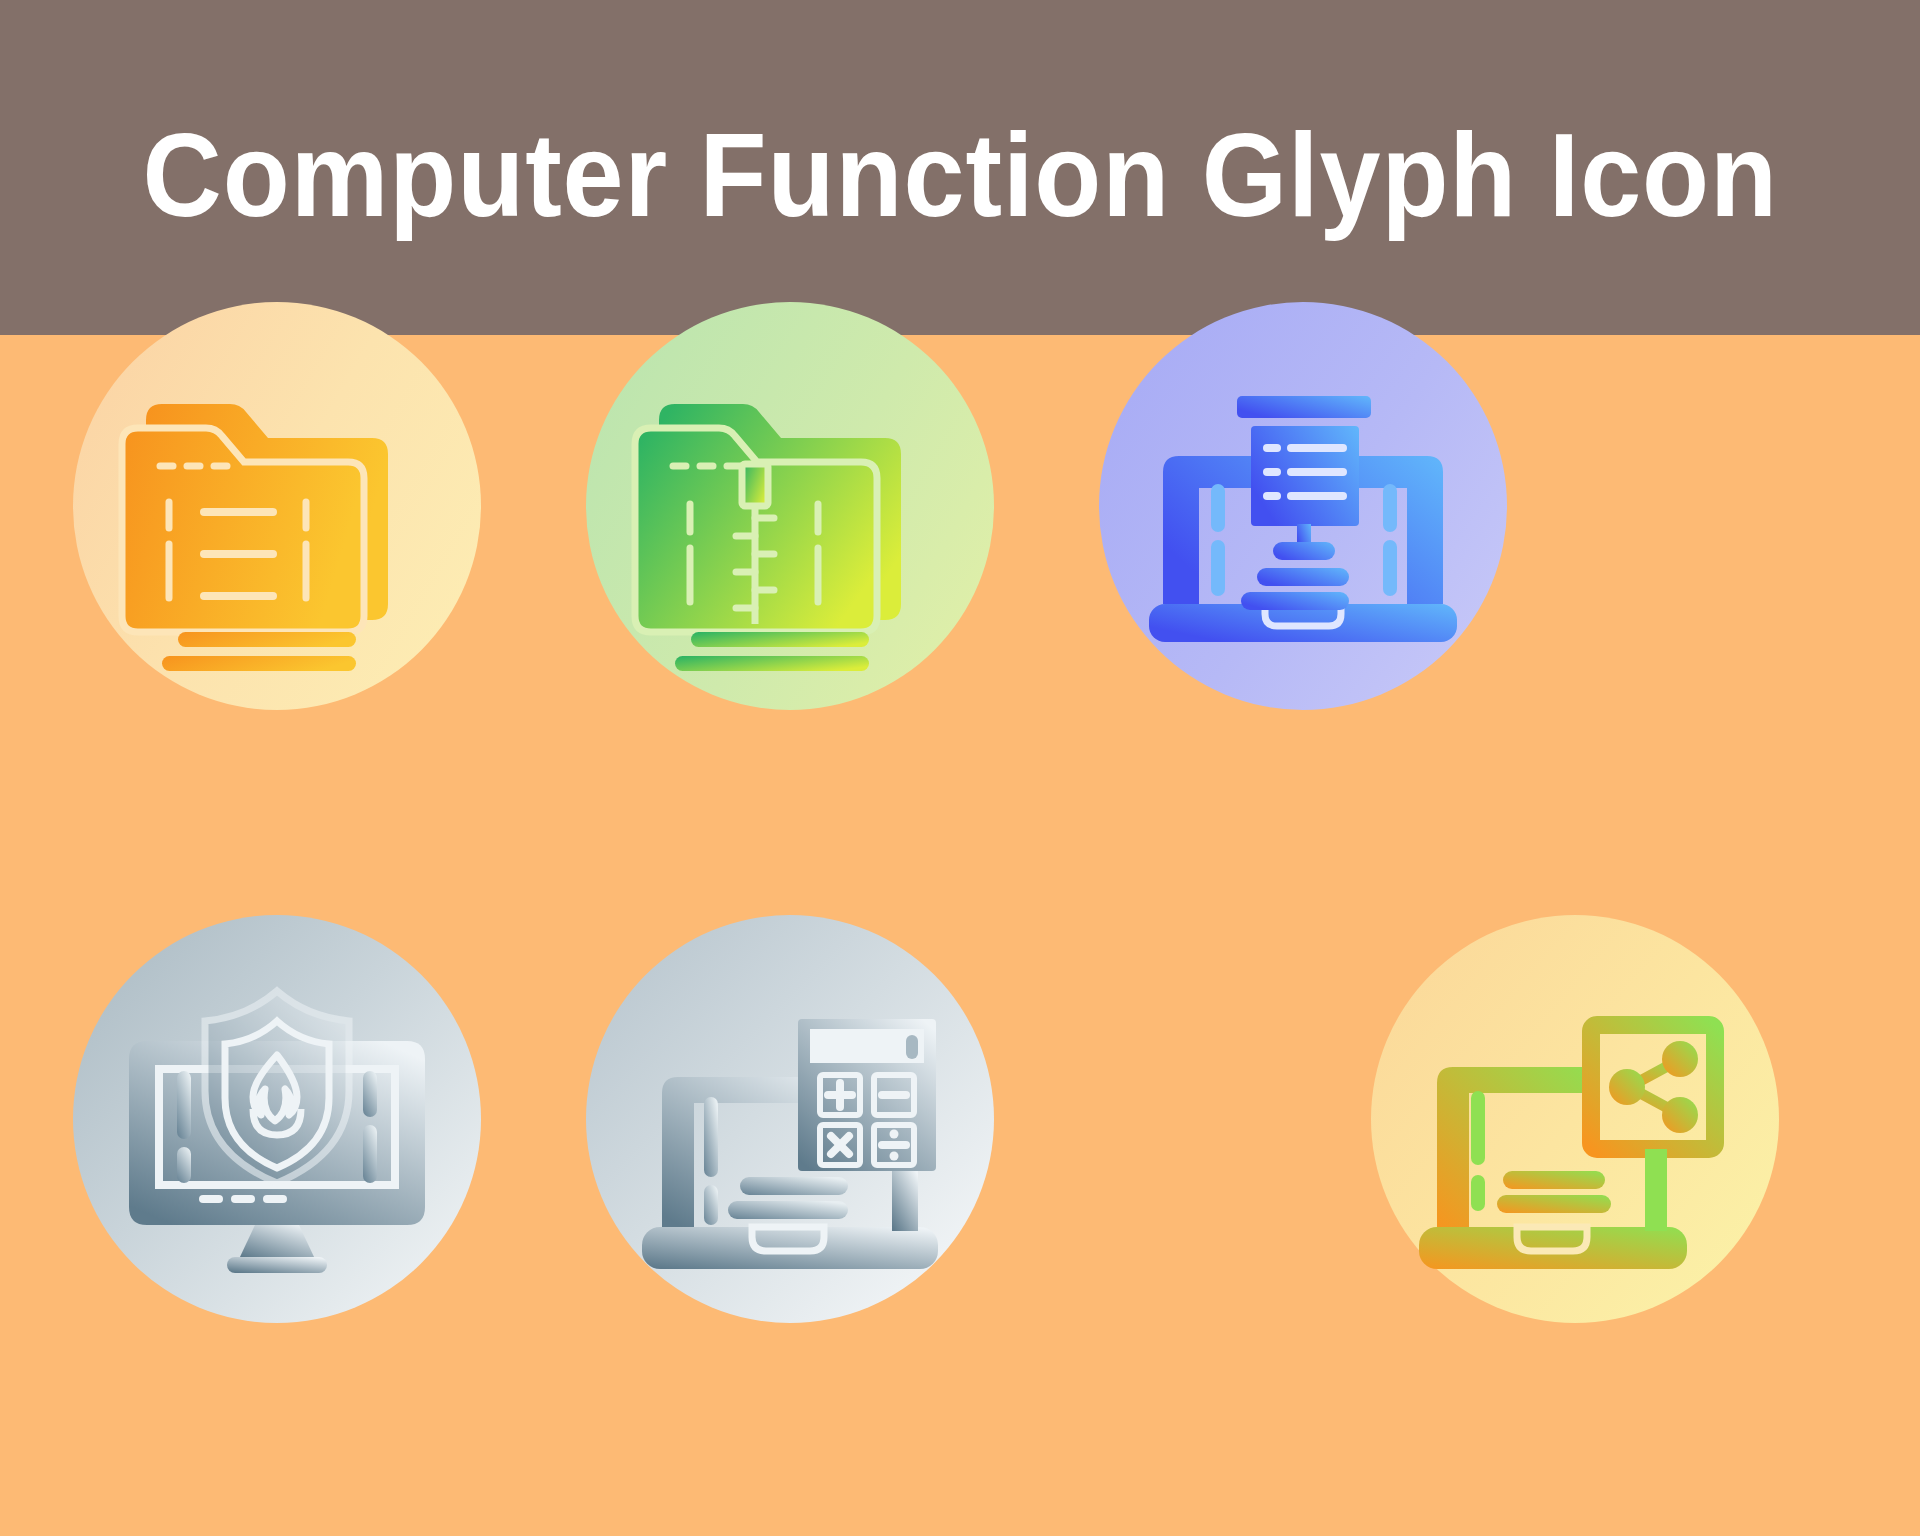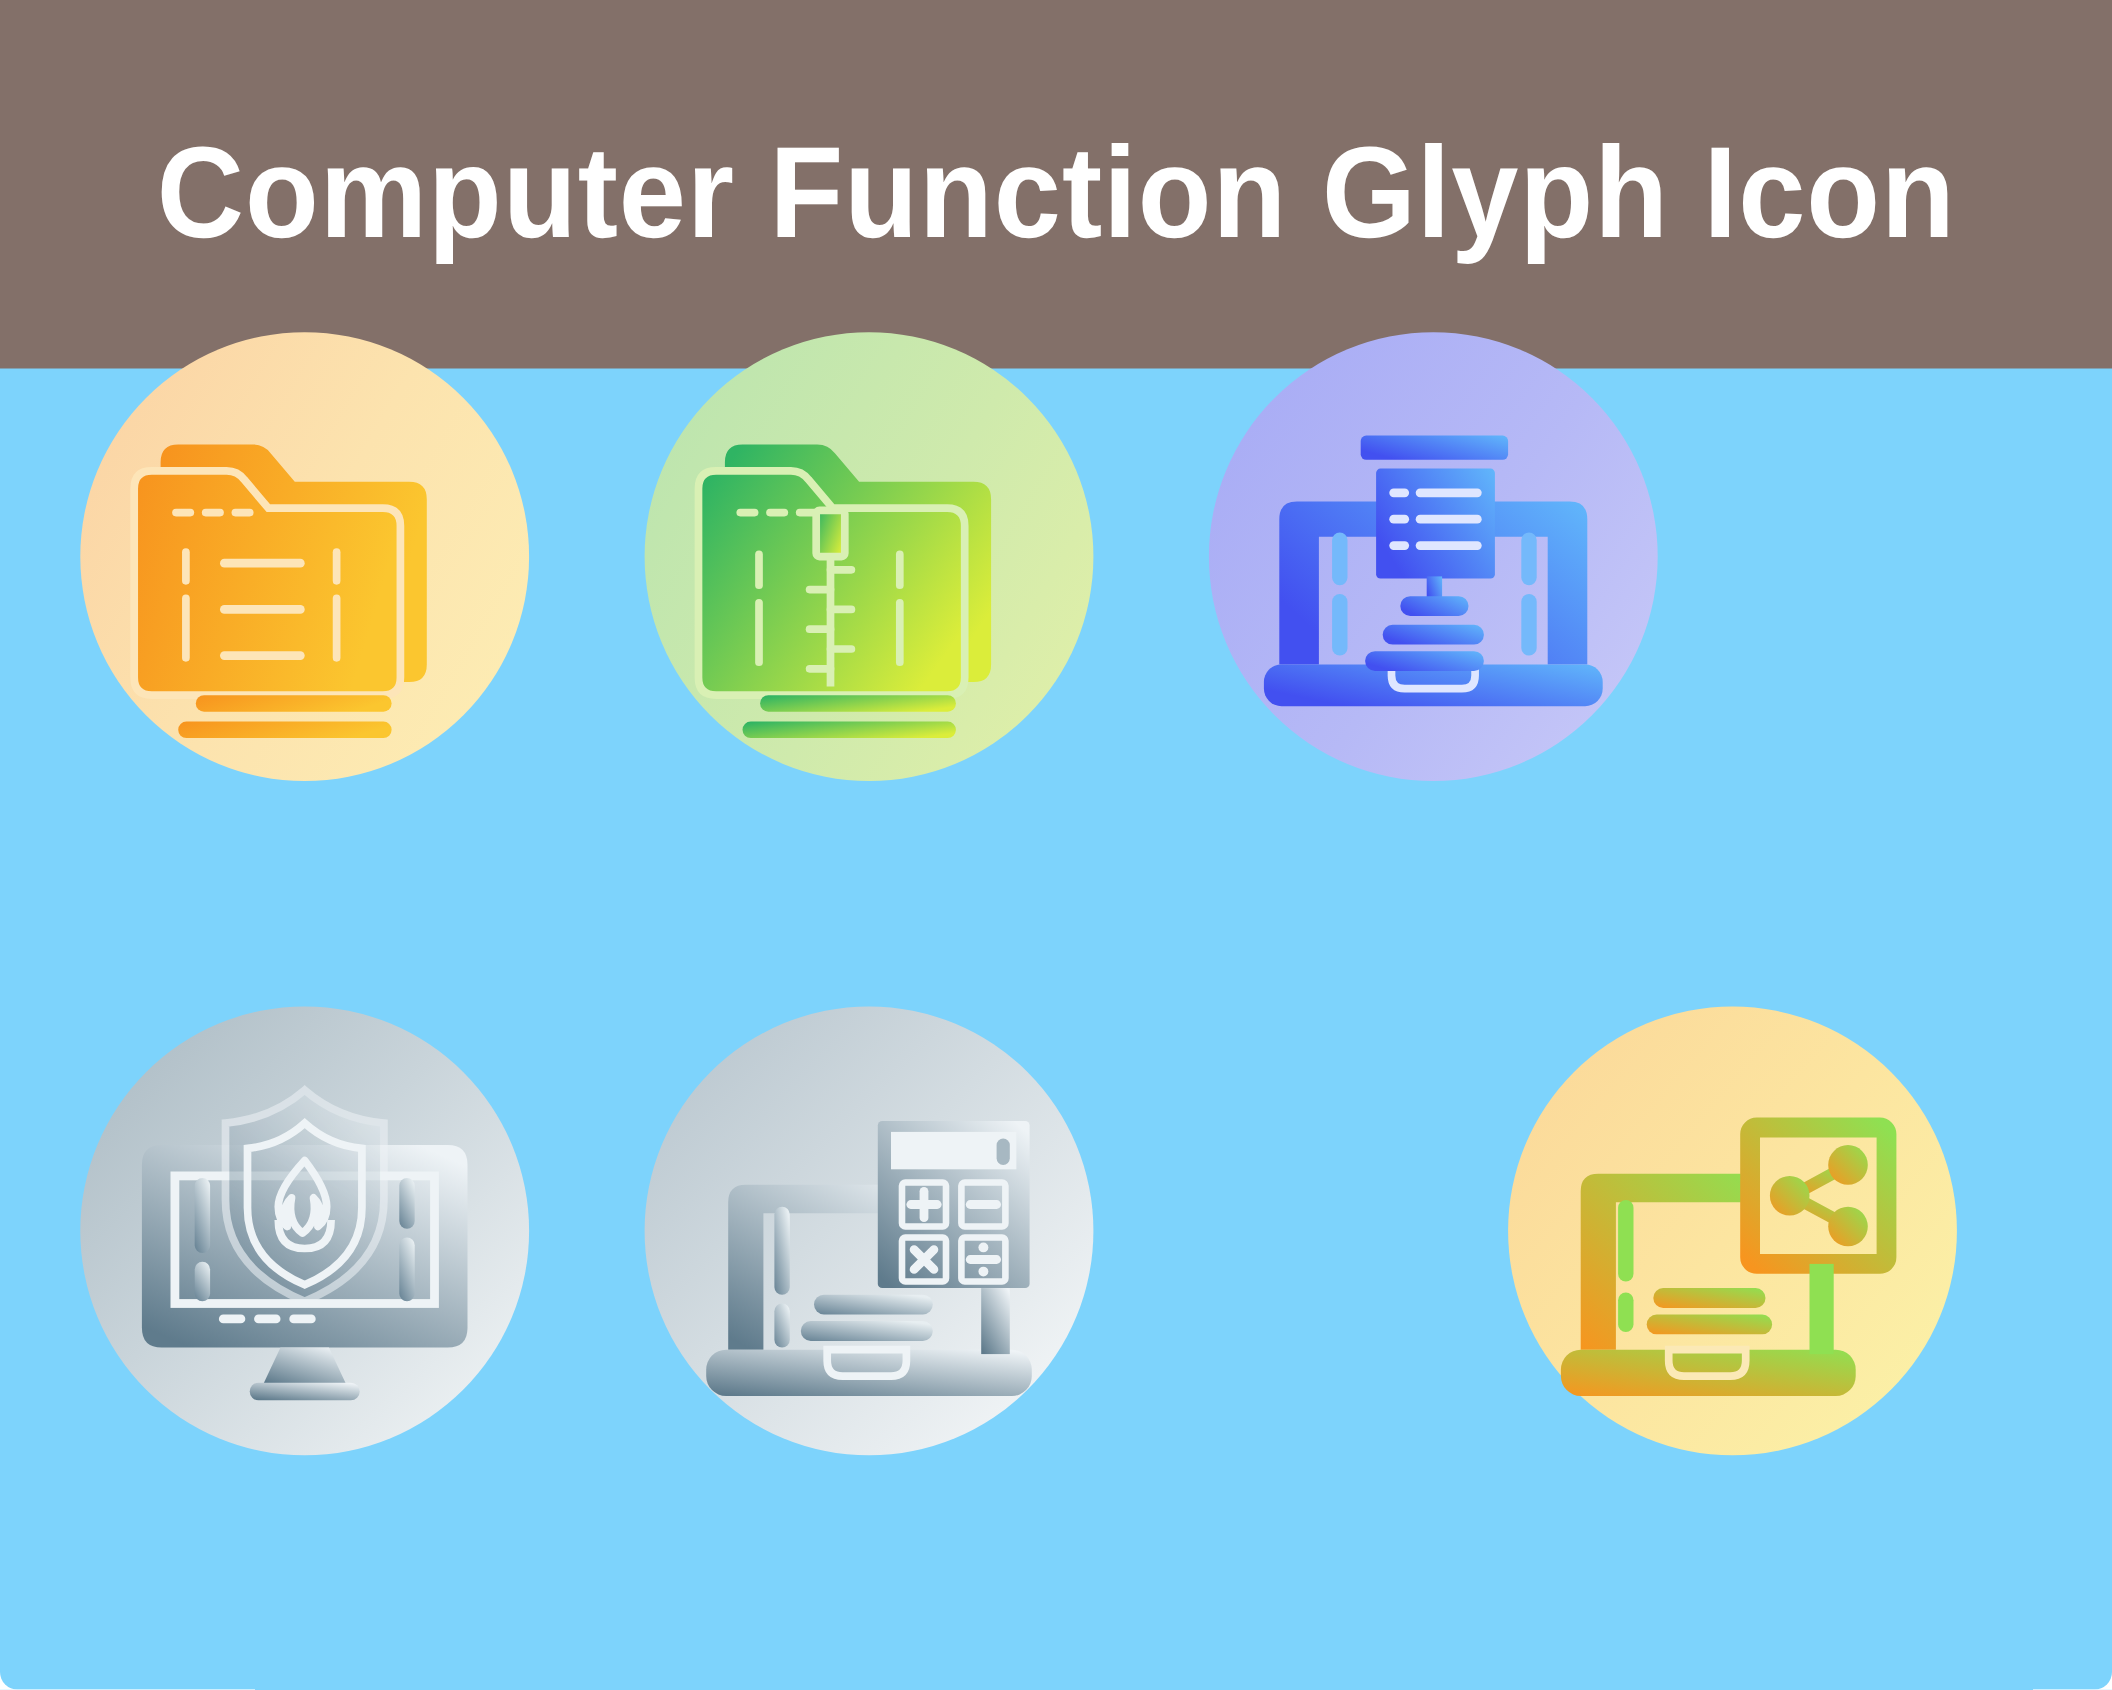--- a/index.html
+++ b/index.html
@@ -65,21 +65,21 @@
     position: absolute;
     left: 50%; top: 50%;
     width: 340px; height: 340px;
     margin-left: -170px; margin-top: -170px;
   }
   .art svg { display: block; width: 100%; height: 100%; }
 </style>
 </head>
 <body>
 
-<div id="root" style="background: #7dd3fc; border-radius: 16px;">
+<div id="root" style="background: #fdba74;">
 
   <div id="banner" style="background: rgb(131, 112, 105);">
     <div id="banner-title" style="color: rgb(255, 255, 255);">Computer Function Glyph Icon</div>
   </div>
 
   <div id="grid">
 
     <div class="cell" style="left:21px; top:-85px;">
       <div class="disc" style="background:linear-gradient(120deg,#fbd2a4 0%,#fce3ae 50%,#fdeeb4 100%);"></div>
       <div class="art">

